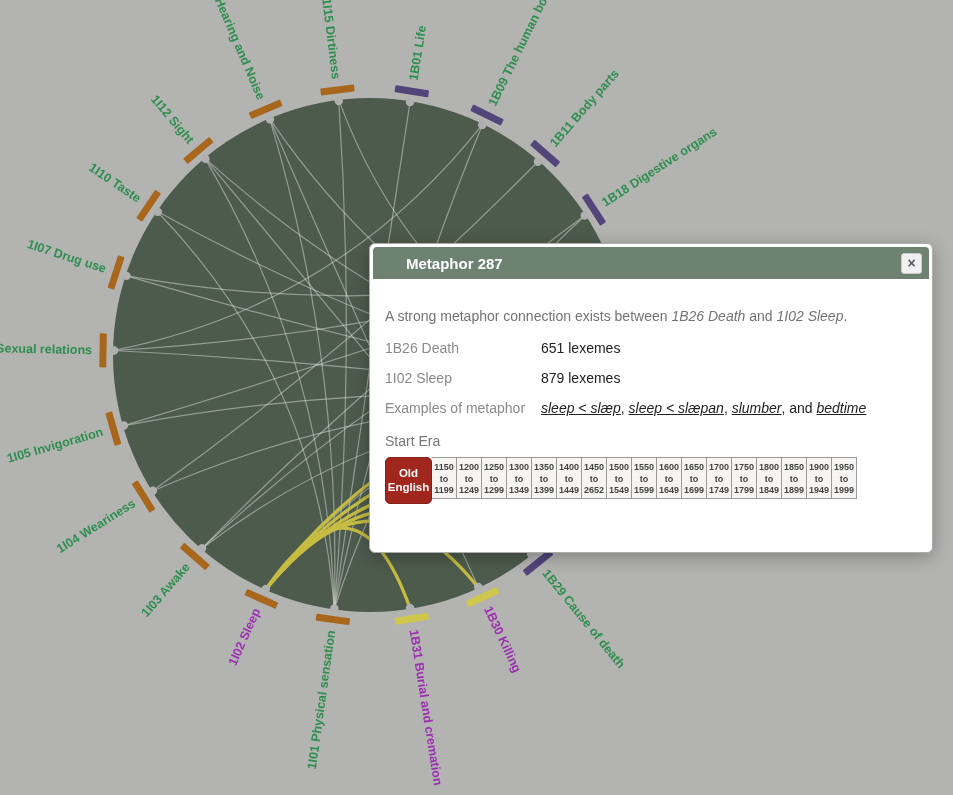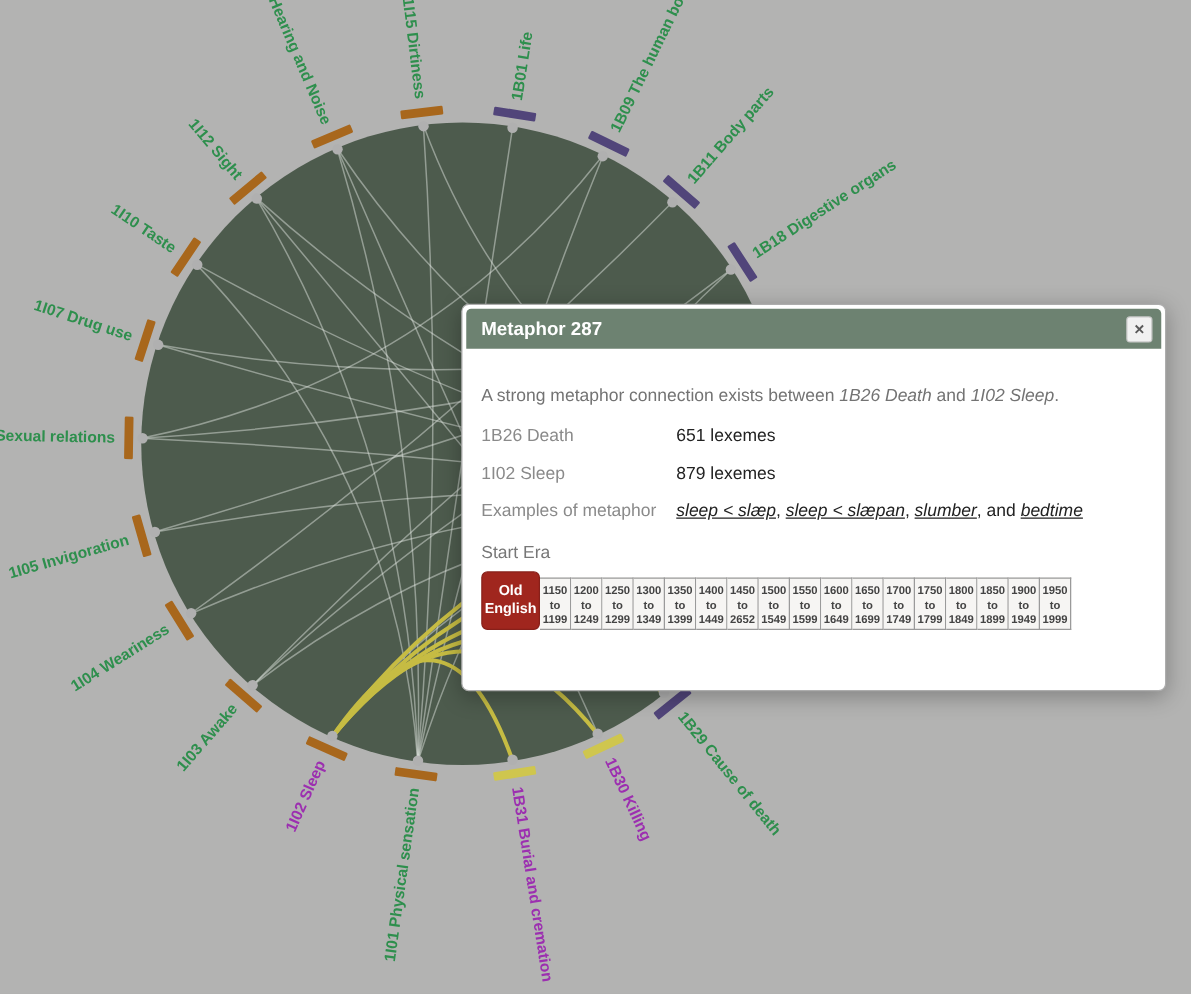--- a/index.html
+++ b/index.html
@@ -4,35 +4,35 @@
 <style>
   html,body{margin:0;padding:0;background:#b3b3b2;font-family:"Liberation Sans",sans-serif;}
   .stage{position:relative;width:953px;height:795px;overflow:hidden;background:#b3b3b2;}
   #chord-svg{position:absolute;left:0;top:0;}
   #chord-svg text{font-family:"Liberation Sans",sans-serif;}
 
   .popup{position:absolute;left:369px;top:243px;width:564px;height:310px;box-sizing:border-box;
          background:#fff;border:1px solid #adadad;border-radius:6px;padding:3px;
          box-shadow:0 4px 18px rgba(0,0,0,.28);}
   .popup-header{background:#6d8271;height:32px;display:flex;align-items:center;border-radius:4px 4px 0 0;padding:0 7px;}
-  .popup-title{color:#fff;font-weight:bold;font-size:15px;padding-left:5px;}
+  .popup-title{color:#fff;font-weight:bold;font-size:15px;padding-left:5px;margin-left:21px;}
   .close-btn{margin-left:auto;width:21px;height:21px;background:#f1f1f1;border:1px solid #c9c9c9;border-radius:3px;
              color:#5a5a5a;font-weight:bold;font-size:14px;line-height:19px;text-align:center;padding:0;cursor:pointer;}
   .popup-body{padding:10px 12px 0 12px;}
   .vs-row{display:flex;align-items:center;height:31px;}
   .cat-big{font-size:25px;font-weight:bold;color:#2fa351;flex:none;}
   .arrow-wrap{flex:1;display:flex;justify-content:center;transform:translateX(-26px);}
   .desc{margin:19px 0 0 0;font-size:14px;color:#737373;}
   .detail-row{display:flex;margin-top:13px;font-size:14px;line-height:17px;align-items:baseline;}
   .detail-row.first{margin-top:16px;}
   .dlabel{width:156px;flex:none;color:#8a8a8a;}
   .dvalue{color:#222;}
   .ex-link{font-style:italic;text-decoration:underline;color:#222;cursor:pointer;}
   .se-label{margin-top:16px;color:#777;font-size:14px;}
-  .era-bar{display:flex;align-items:flex-end;margin-top:8px;}
+  .era-bar{display:flex;align-items:flex-start;margin-top:8px;}
   .oe-btn{width:47px;height:47px;flex:none;background:#a0261e;border:1px solid #87201a;border-radius:5px;
           color:#fff;font-weight:bold;font-size:11.5px;line-height:1.2;display:flex;flex-direction:column;
           align-items:center;justify-content:center;cursor:pointer;position:relative;z-index:1;font-family:"Liberation Sans",sans-serif;}
   .era-cells{display:flex;}
   .era-cell{width:25px;height:42px;box-sizing:border-box;border:1px solid #9a9a9a;border-left:0;background:#f6f5f3;
             color:#444;font-size:9px;line-height:1.3;text-align:center;padding-top:4px;cursor:pointer;}
   .era-cell span{display:block;font-weight:bold;}
 </style>
 </head>
 <body>

